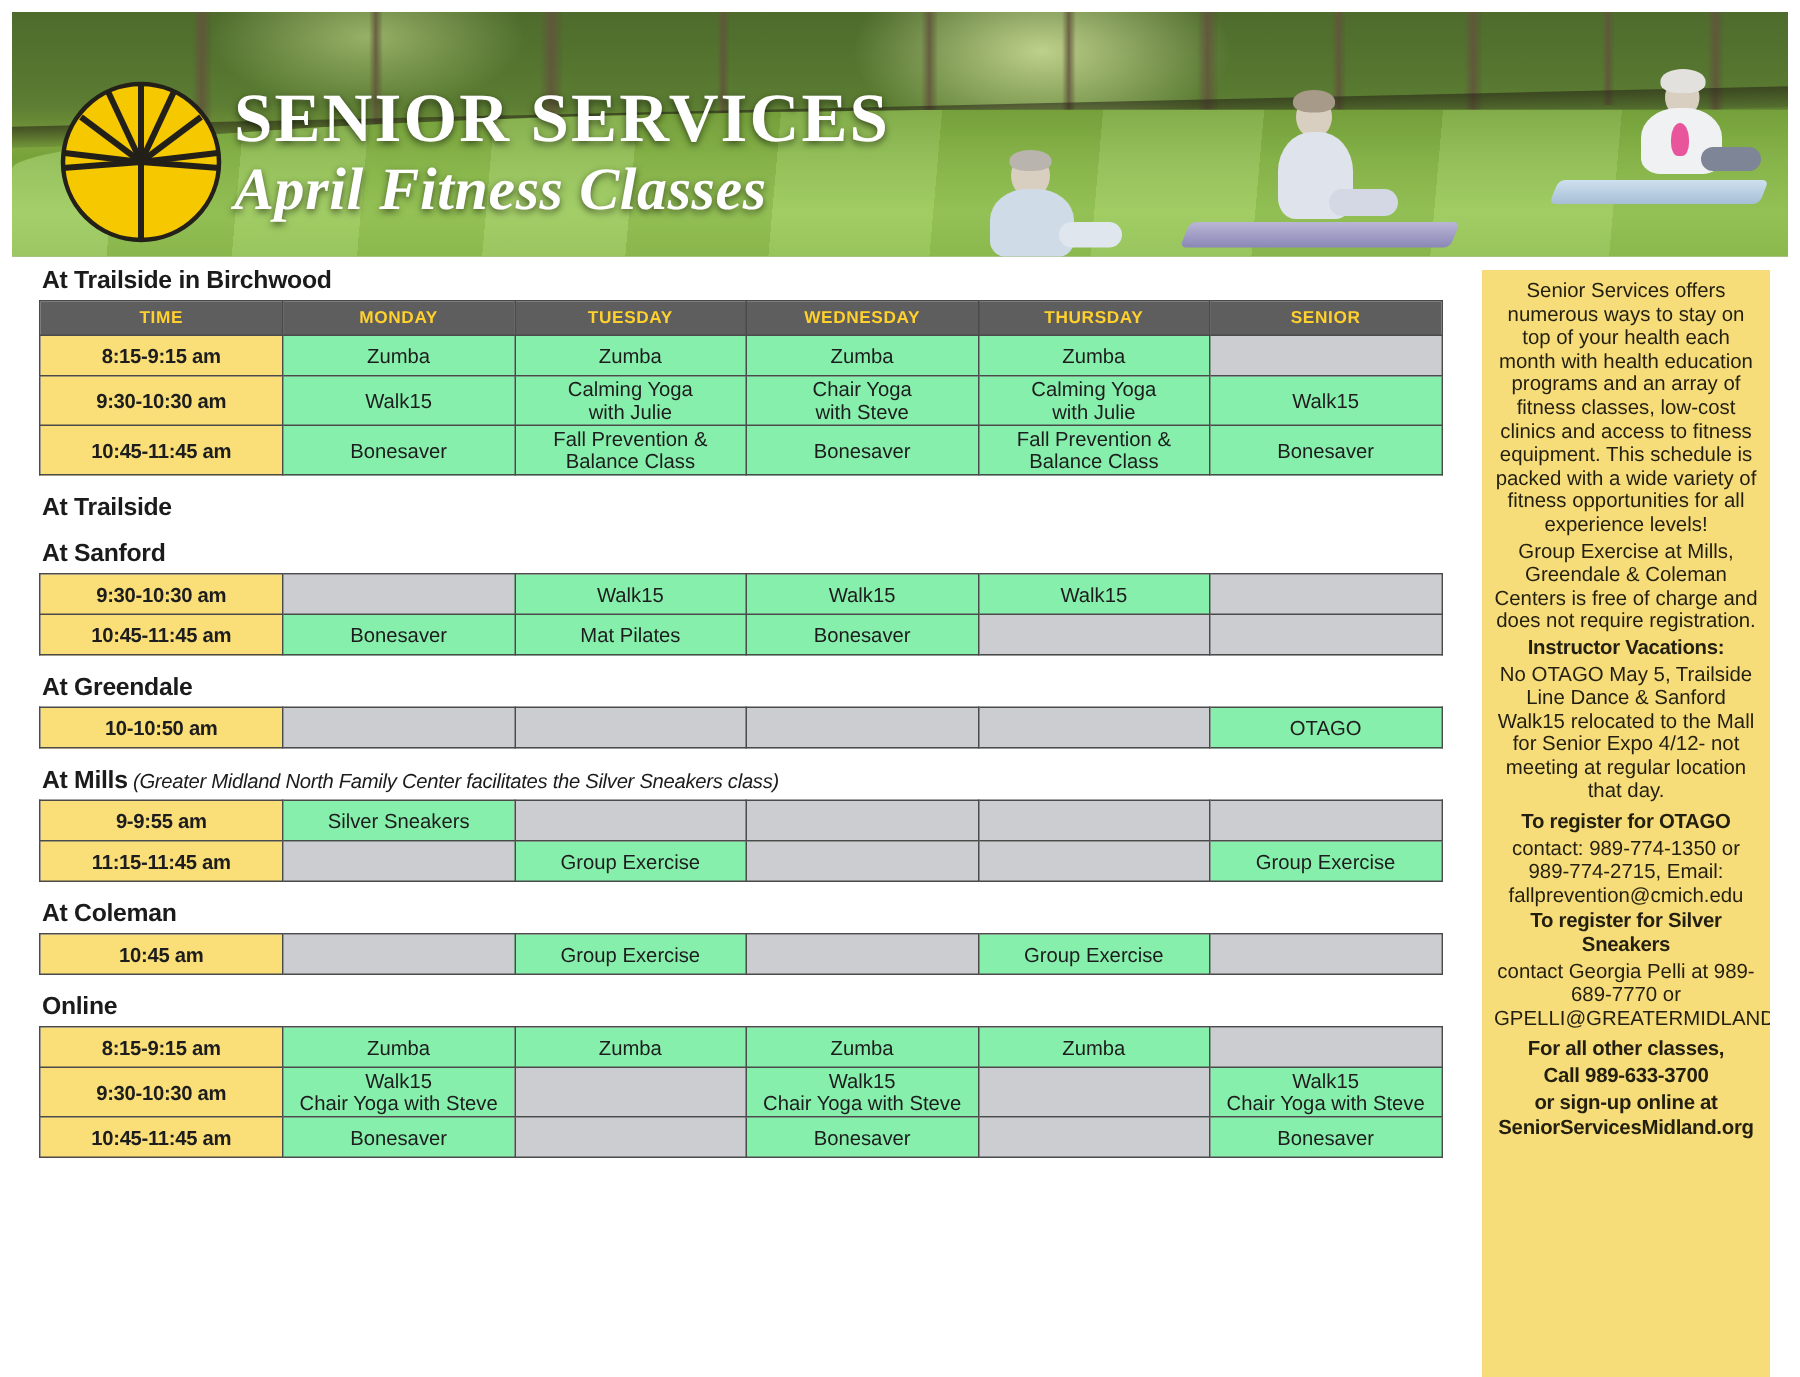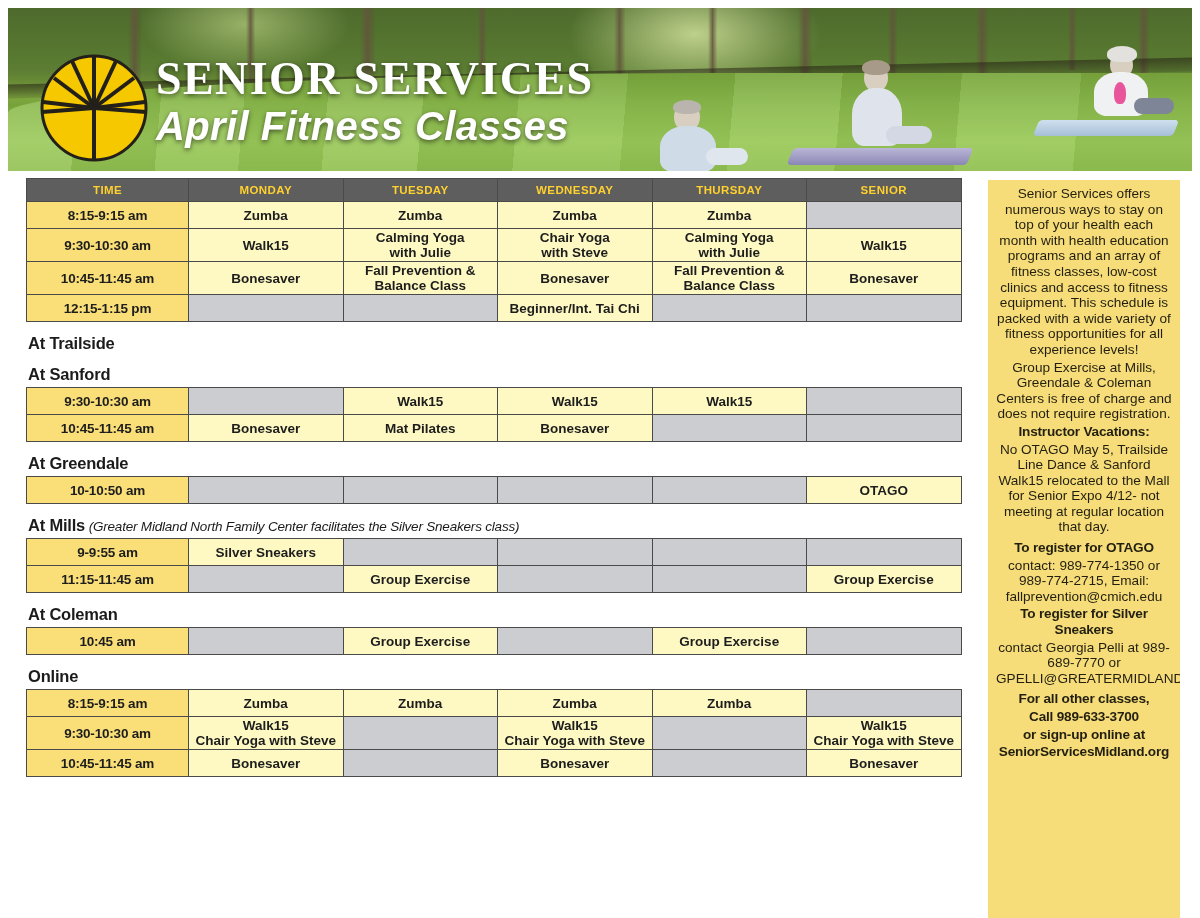--- a/index.html
+++ b/index.html
@@ -54,21 +54,21 @@
   .brand{
     position:absolute;left:148px;top:48px;
   }
   .brand .l1{
     font-family:"Liberation Serif", serif;
     font-size:46px;font-weight:bold;color:#ffffff;letter-spacing:1.4px;
     line-height:46px;
     text-shadow:0 2px 5px rgba(0,0,0,.55);
   }
   .brand .l2{
-    font-family:Liberation Sans, sans-serif;
+    font-family:Liberation Serif, serif;
     font-style:italic;font-weight:bold;
     font-size:40px;color:#ffffff;line-height:48px;letter-spacing:.4px;
     text-shadow:0 2px 5px rgba(0,0,0,.55);
   }
 
   
   .sched{
     position:absolute;left:26px;top:178px;width:938px;
   }
   .sec-title{
@@ -99,21 +99,21 @@
     font-family:"Liberation Sans", sans-serif;
   }
   table.grid th.hdr{
     background:#5e5e5e;color:#ffd02e;font-weight:bold;
     font-size:11.5px;letter-spacing:.4px;height:20px;
   }
   td.time{
     background:#fadf78;font-weight:bold;text-align:left;
     padding-left:7px;font-size:13px;letter-spacing:-.2px;
   }
-  td.cls{background:#fef9c3;font-weight:bold;}
+  td.cls{background:#86efac;}
   td.emp{background:#cbcdd1;}
   .col-time{width:162px;}
   .col-day{width:154.5px;}
 
   
   .side{
     position:absolute;left:988px;top:180px;width:192px;height:800px;
     background:#f6dd79;
     box-sizing:border-box;
     padding:6px 8px 4px 8px;
@@ -193,20 +193,21 @@
   </div>
 
   <div class="brand">
     <div class="l1">SENIOR SERVICES</div>
     <div class="l2">April Fitness Classes</div>
   </div>
 </div>
 
 <div class="sched" id="schedule-root">
     <div class="sec">
+      <div class="sec-title">At Trailside in Birchwood</div>
       <table class="grid">
         <colgroup>
           <col class="col-time">
           <col class="col-day">
           <col class="col-day">
           <col class="col-day">
           <col class="col-day">
           <col class="col-day">
         </colgroup>
         <thead>
@@ -236,28 +237,20 @@
             <td class="cls">Calming Yoga<br>with Julie</td>
             <td class="cls">Walk15</td>
           </tr>
           <tr>
             <td class="time">10:45-11:45 am</td>
             <td class="cls">Bonesaver</td>
             <td class="cls">Fall Prevention &amp;<br>Balance Class</td>
             <td class="cls">Bonesaver</td>
             <td class="cls">Fall Prevention &amp;<br>Balance Class</td>
             <td class="cls">Bonesaver</td>
-          </tr>
-          <tr>
-            <td class="time">12:15-1:15 pm</td>
-            <td class="emp"></td>
-            <td class="emp"></td>
-            <td class="cls">Beginner/Int. Tai Chi</td>
-            <td class="emp"></td>
-            <td class="emp"></td>
           </tr>
         </tbody>
       </table>
     </div>
     <div class="sec">
       <div class="sec-title">At Trailside</div>
     </div>
     <div class="sec">
       <div class="sec-title">At Sanford</div>
       <table class="grid">

